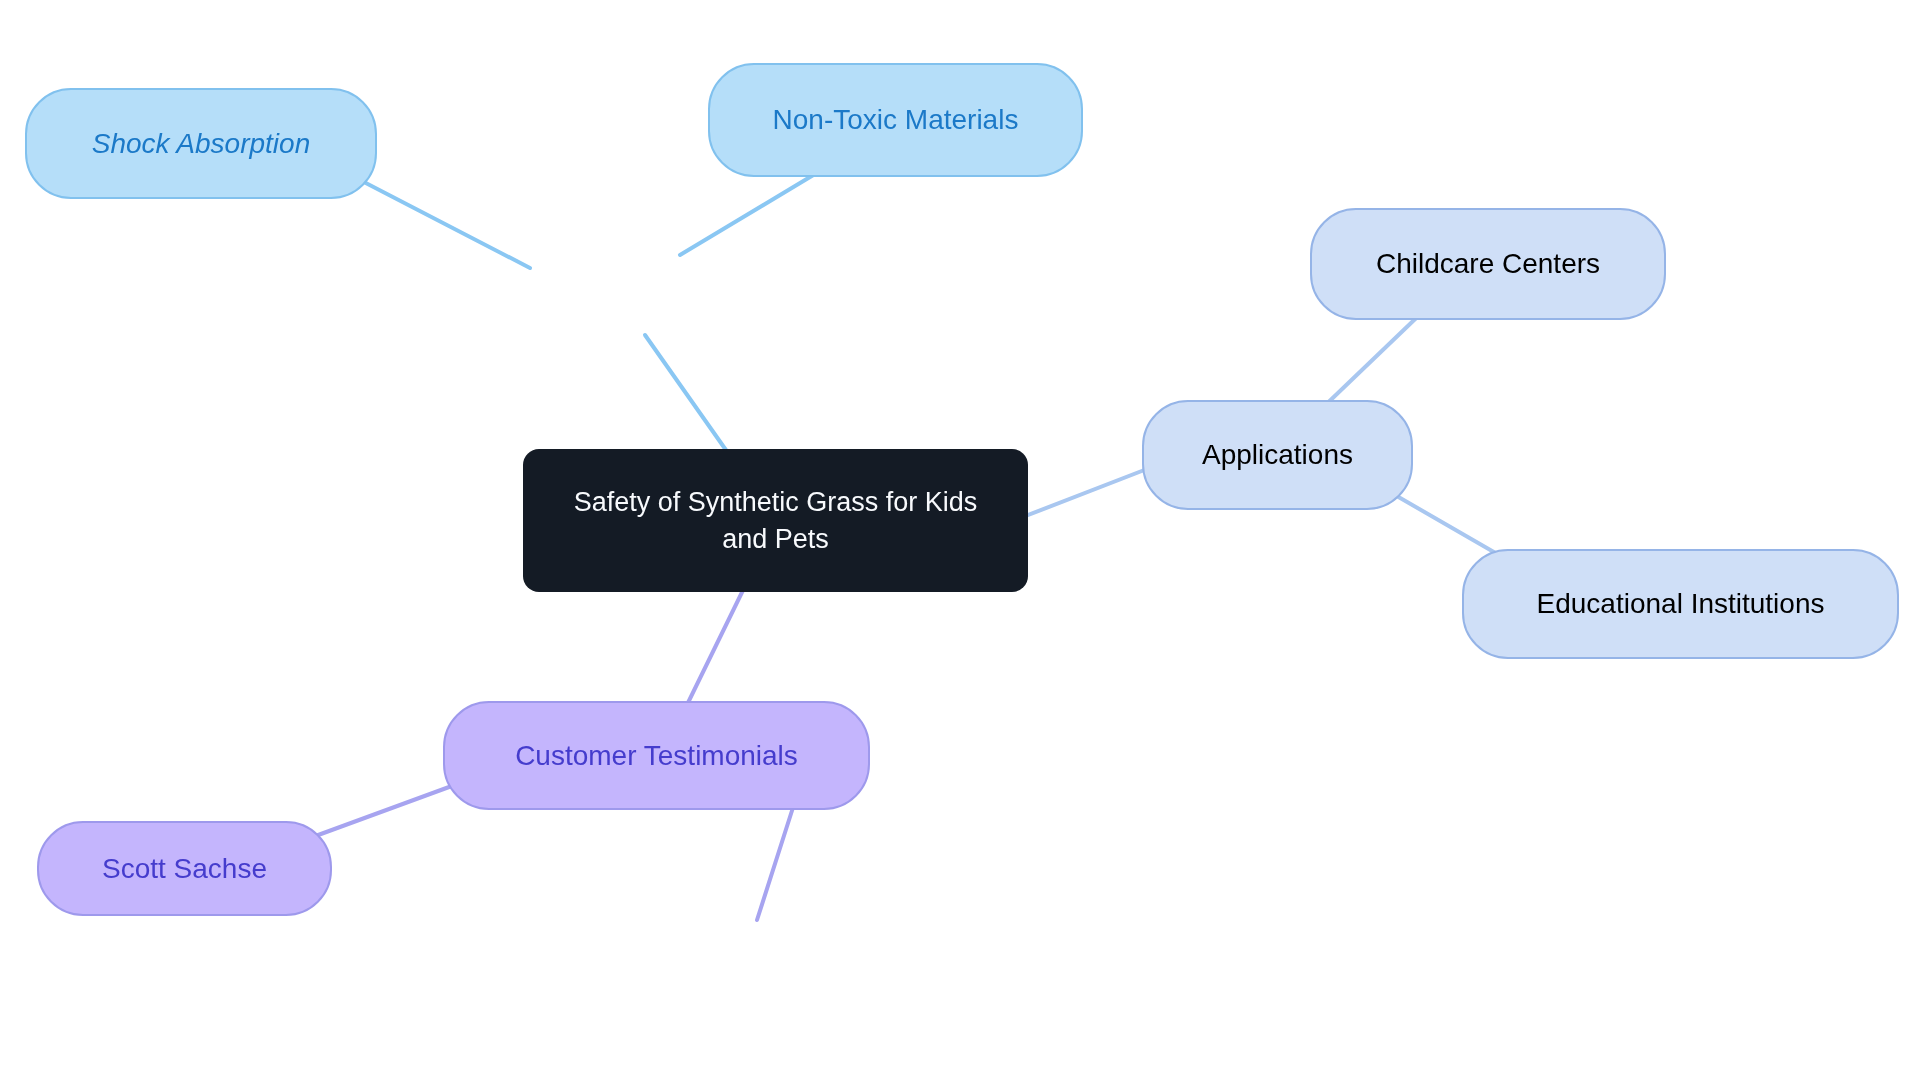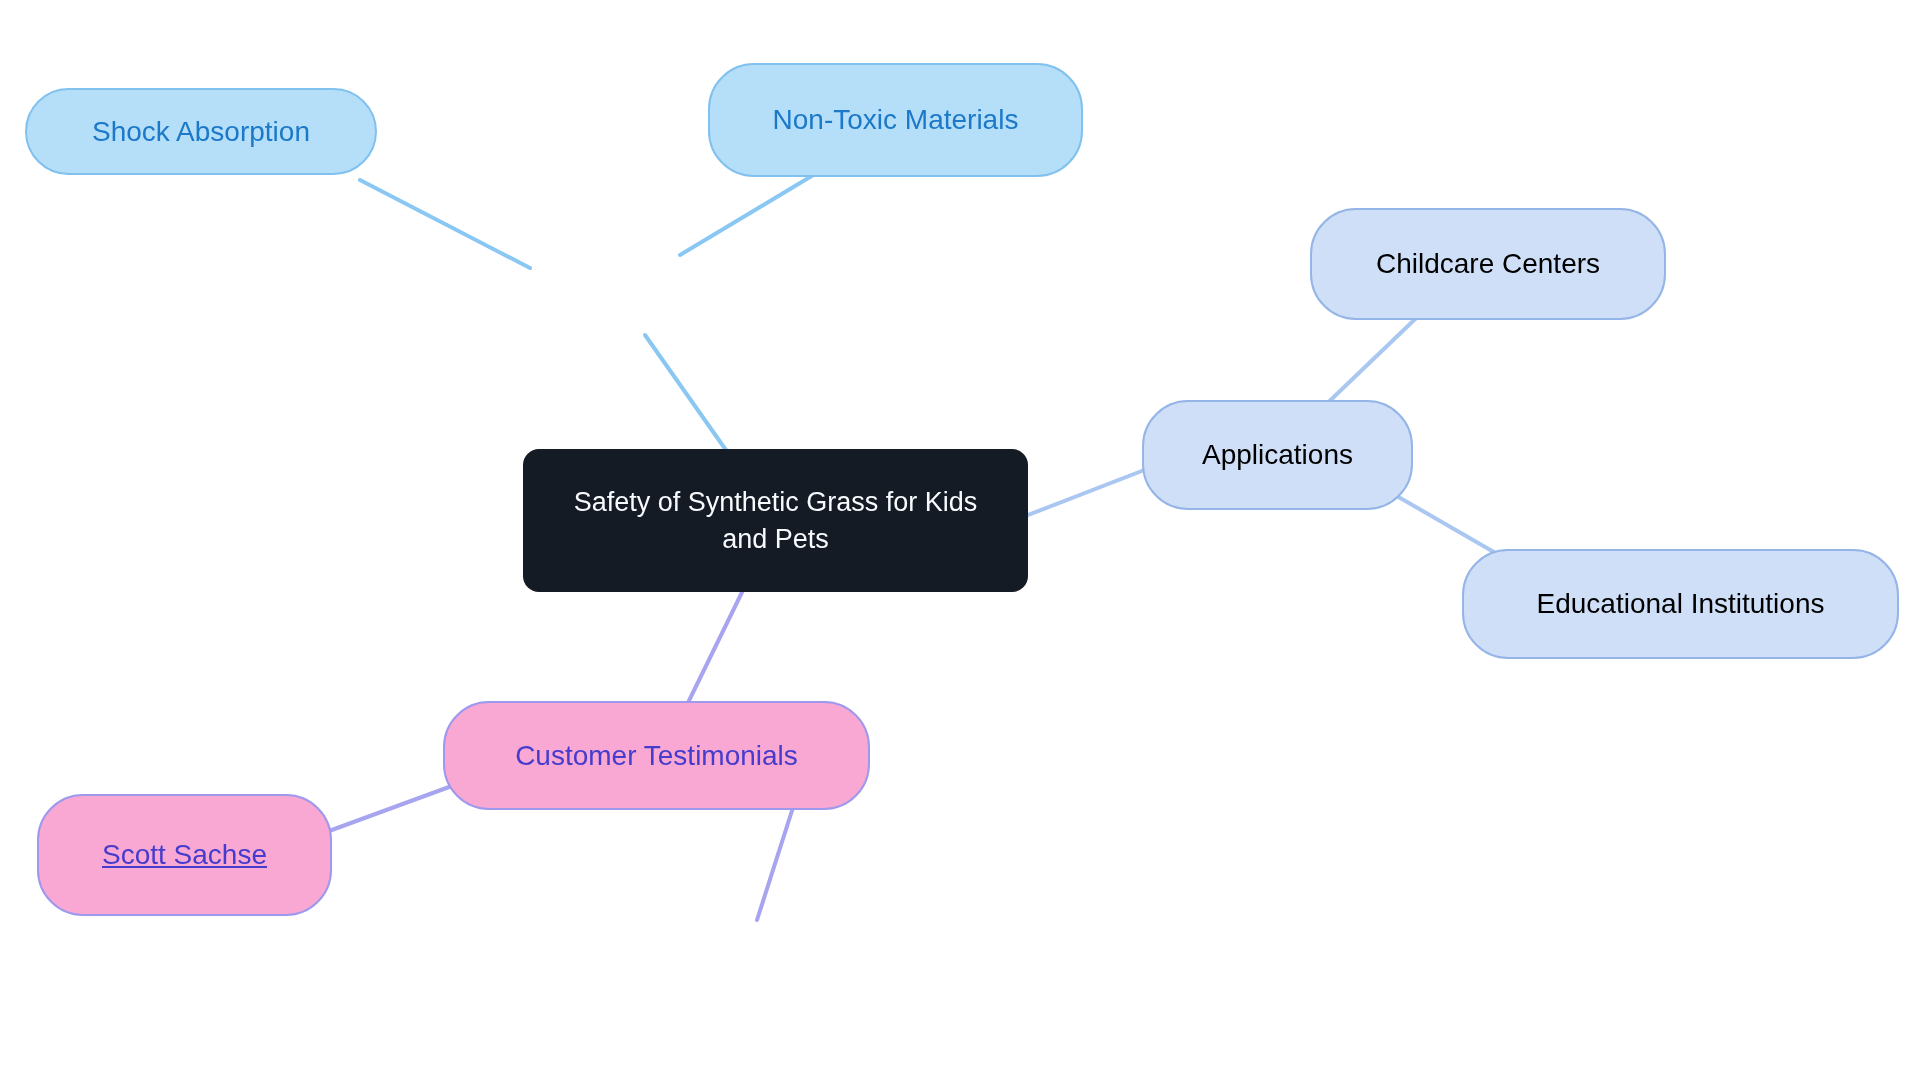--- a/index.html
+++ b/index.html
@@ -57,21 +57,21 @@
     font-size: 28px;
   }
   .node-peri {
     background: #cfdff7;
     border: 2px solid #95b4e7;
     color: #000000;
     border-radius: 46px;
     font-size: 28px;
   }
   .node-lav {
-    background: #f9a8d4;
+    background: #c4b5fd;
     border: 2px solid #9e99ec;
     color: #453ccd;
     border-radius: 46px;
     font-size: 28px;
     text-align: right;
   }
 </style>
 </head>
 <body>
 
@@ -87,21 +87,21 @@
     <line class="edge-lav" x1="748" y1="580" x2="682" y2="715"></line>
     <line class="edge-lav" x1="460" y1="783" x2="310" y2="838"></line>
     <line class="edge-lav" x1="797" y1="795" x2="757" y2="920"></line>
   </svg>
 
   <div class="node node-root" style="left:523px; top:449px; width:505px; height:143px;">
     <span>Safety of Synthetic Grass for Kids and Pets</span>
   </div>
 
 
-  <div class="node node-sky" style="left:25px; top:88px; width:352px; height:87px;">
+  <div class="node node-sky" style="left:25px; top:88px; width:352px; height:111px;font-style:italic;">
     <span>Shock Absorption</span>
   </div>
 
   <div class="node node-sky" style="left:708px; top:63px; width:375px; height:114px;">
     <span>Non-Toxic Materials</span>
   </div>
 
   <div class="node node-peri" style="left:1142px; top:400px; width:271px; height:110px;">
     <span>Applications</span>
   </div>
@@ -111,18 +111,18 @@
   </div>
 
   <div class="node node-peri" style="left:1462px; top:549px; width:437px; height:110px;">
     <span>Educational Institutions</span>
   </div>
 
   <div class="node node-lav" style="left:443px; top:701px; width:427px; height:109px;">
     <span>Customer Testimonials</span>
   </div>
 
-  <div class="node node-lav" style="left:37px; top:794px; width:295px; height:122px;text-decoration:underline;">
+  <div class="node node-lav" style="left:37px; top:821px; width:295px; height:95px;">
     <span>Scott Sachse</span>
   </div>
 
 
 </div>
 
 </body></html>

